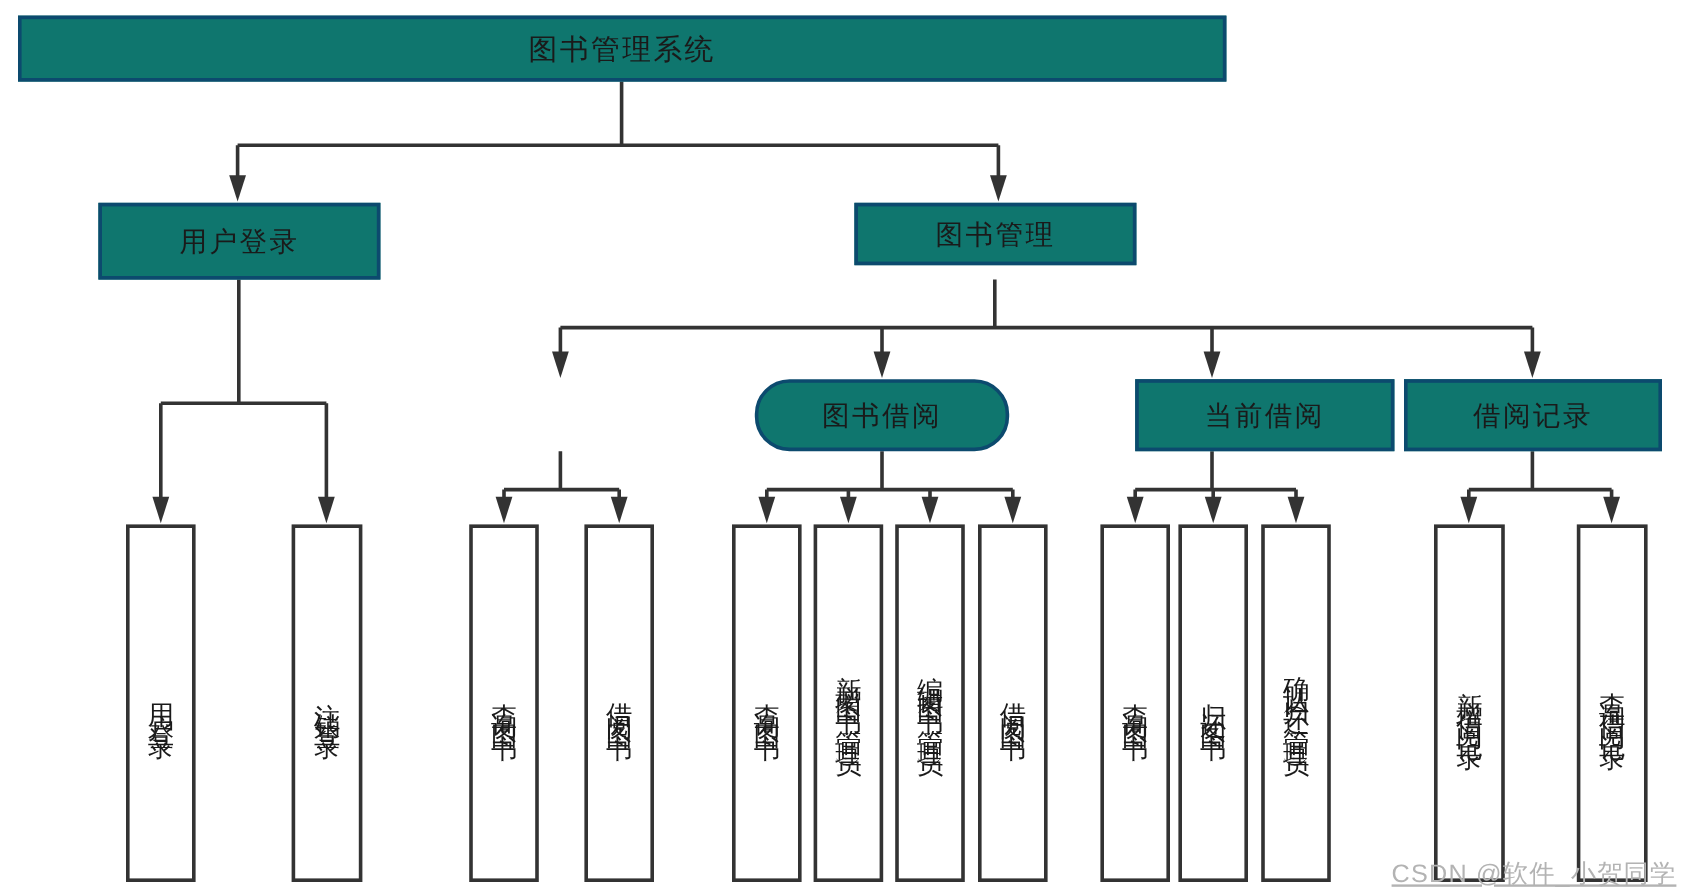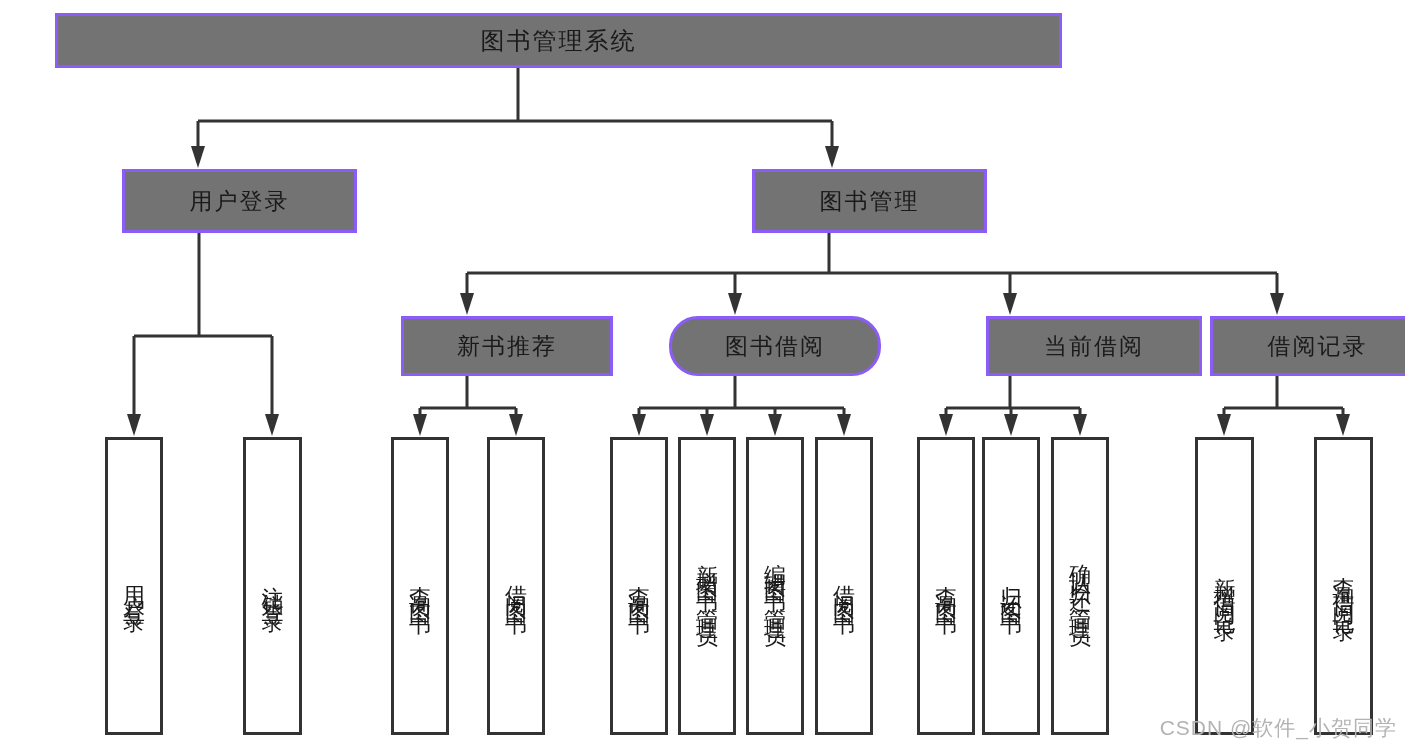--- a/index.html
+++ b/index.html
@@ -7,28 +7,27 @@
     position:relative;
     width:1405px;height:747px;
     background:#ffffff;
     font-family:"Liberation Sans","DejaVu Sans",sans-serif;
     overflow:hidden;
   }
   .wires{position:absolute;left:0;top:0;width:1405px;height:747px;}
   .node{
     position:absolute;
     box-sizing:border-box;
-    border:3px solid #8b5cf6;
-    background:#737373;
+    border:3px solid #0c4a6e;
+    background:#0f766e;
     display:flex;align-items:center;justify-content:center;
     color:#1a1a1a;
     font-size:23px;
     letter-spacing:2px;
     text-align:center;
-    margin-left:40px;
   }
   .node.root{font-size:24px;}
   .leaf{
     position:absolute;
     box-sizing:border-box;
     width:58px;height:298px;
     border:3px solid #333333;
     background:#ffffff;
     display:flex;align-items:center;justify-content:center;
     writing-mode:vertical-rl;
@@ -39,20 +38,21 @@
     letter-spacing:9px;
   }
   .watermark{
     position:absolute;
     right:8px;bottom:5px;
     color:#b3b3b3;
     font-size:21px;
     letter-spacing:1px;
     white-space:nowrap;
     pointer-events:none;
+    text-decoration:underline;
   }
 </style>
 </head>
 <body>
 
 <div class="canvas">
 
   <svg class="wires" width="1405" height="747" viewBox="0 0 1405 747" xmlns="http://www.w3.org/2000/svg">
     <g stroke="#333333" stroke-width="3" fill="none">
 
@@ -96,23 +96,22 @@
       <polygon points="1073,414 1087,414 1080,436"></polygon>
 
       <polygon points="1217,414 1231,414 1224,436"></polygon>
       <polygon points="1336,414 1350,414 1343,436"></polygon>
     </g>
   </svg>
 
   <div class="node root" style="left:15px;top:13px;width:1007px;height:55px;">图书管理系统</div>
 
   <div class="node" style="left:82px;top:169px;width:235px;height:64px;">用户登录</div>
-  <div class="node" style="left:712px;top:169px;width:235px;height:64px;">图书管理</div>
+  <div class="node" style="left:712px;top:169px;width:235px;height:52px;">图书管理</div>
 
-  <div class="node" style="left:361px;top:316px;width:212px;height:60px;">新书推荐</div>
   <div class="node" style="left:629px;top:316px;width:212px;height:60px;border-radius:29px;">图书借阅</div>
   <div class="node" style="left:946px;top:316px;width:216px;height:60px;">当前借阅</div>
   <div class="node" style="left:1170px;top:316px;width:215px;height:60px;">借阅记录</div>
 
   <div class="leaf" style="left:105px;top:437px;">用户登录</div>
   <div class="leaf" style="left:243px;top:437px;width:59px;">注销登录</div>
 
   <div class="leaf" style="left:391px;top:437px;">查询图书</div>
   <div class="leaf" style="left:487px;top:437px;">借阅图书</div>
 

